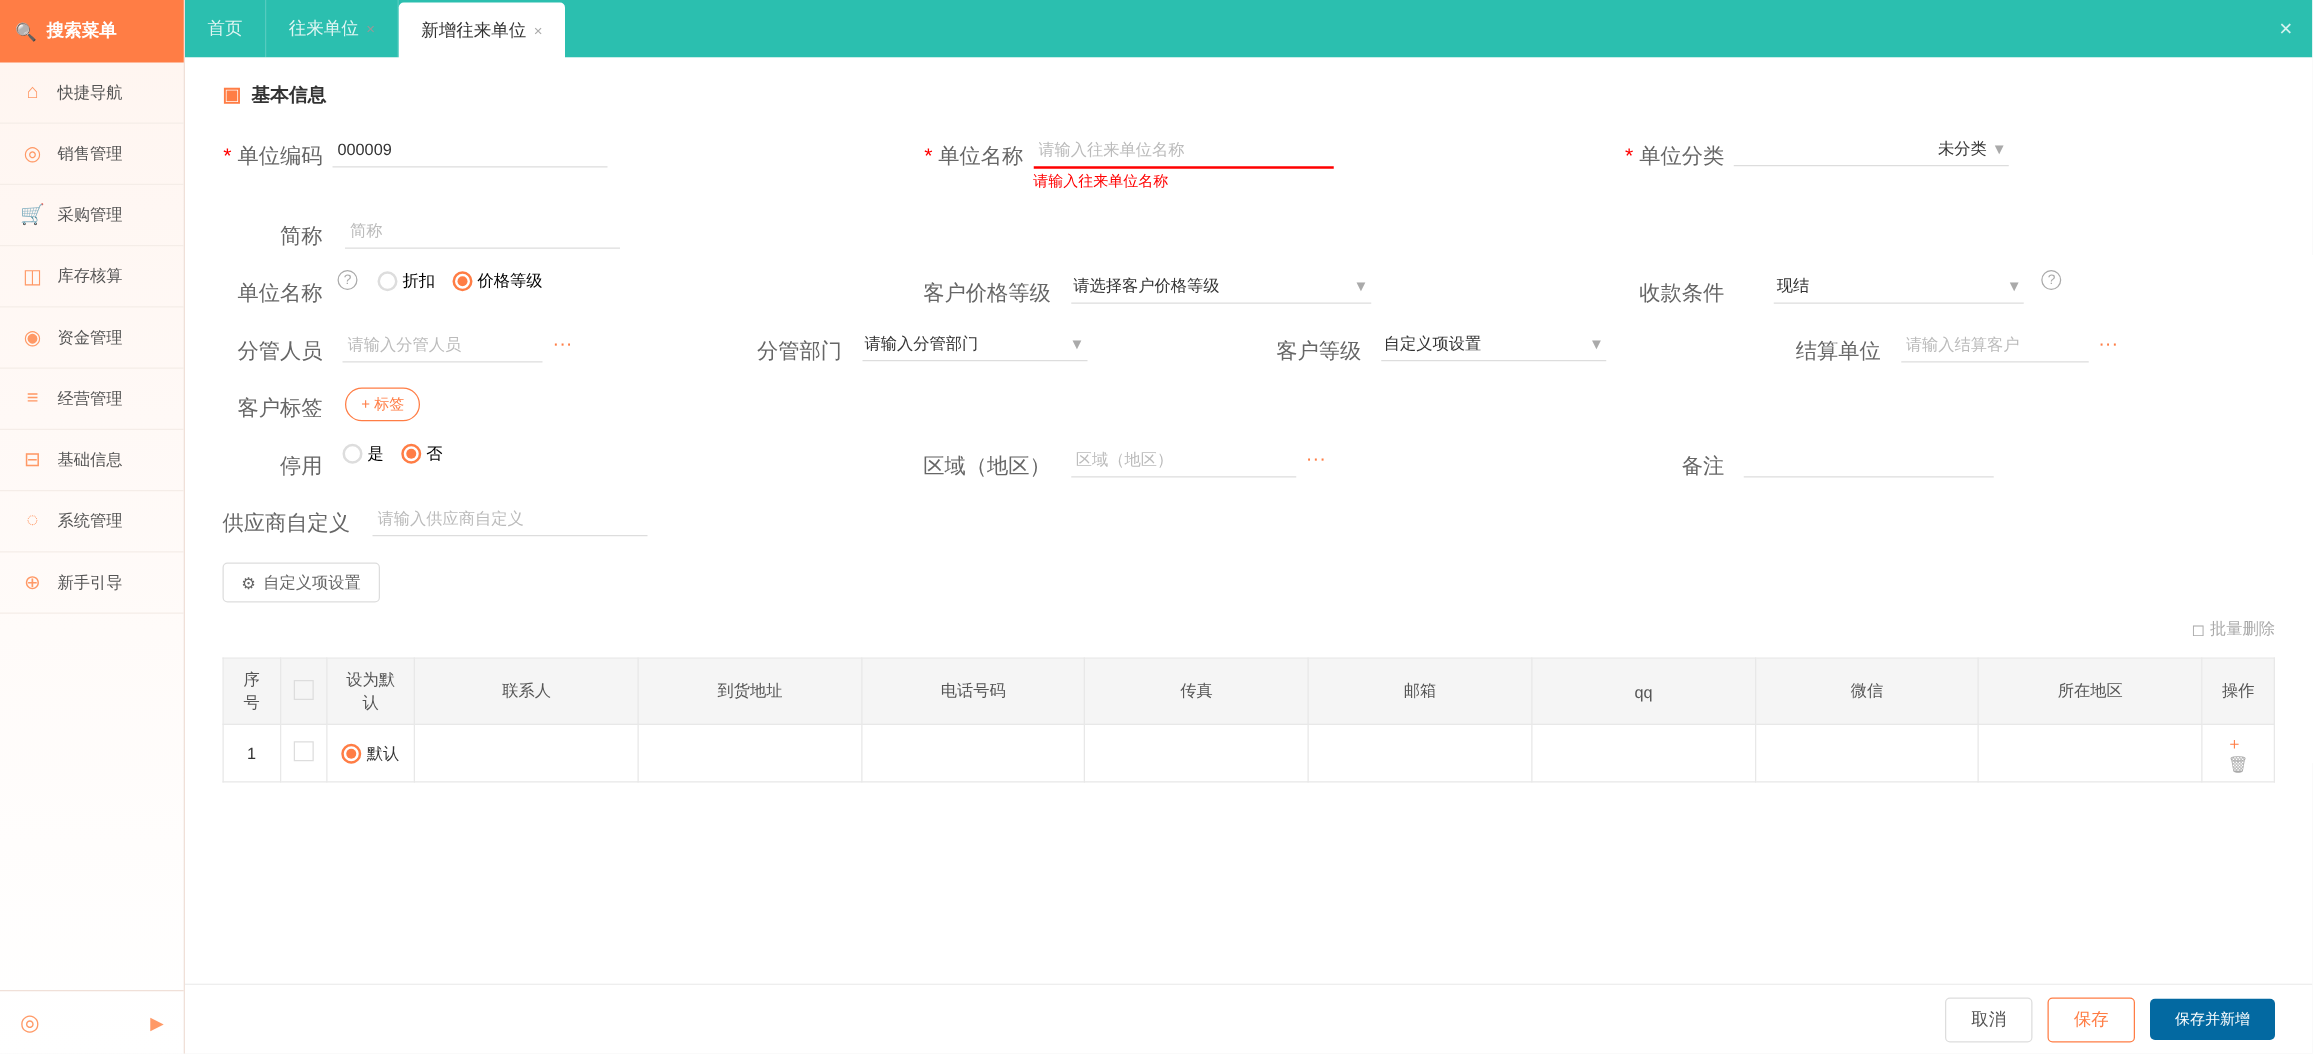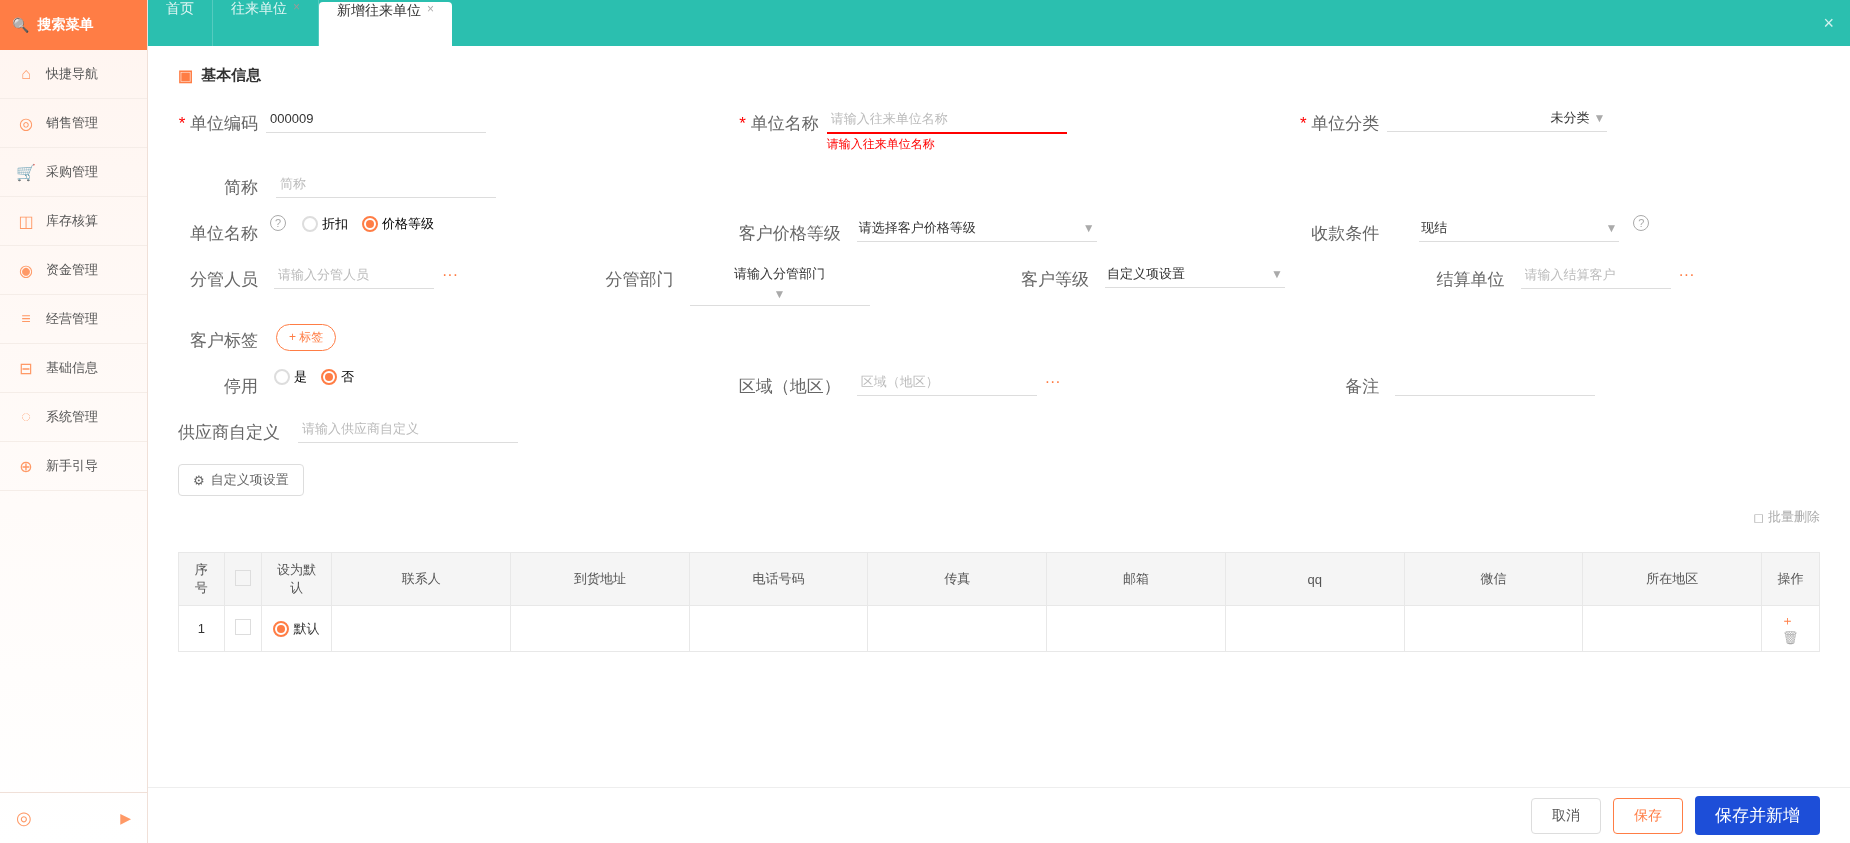--- a/index.html
+++ b/index.html
@@ -58,21 +58,21 @@
       background: #2bbfaf;
       display: flex;
       align-items: center;
       height: 46px;
       padding-left: 0;
       flex-shrink: 0;
     }
     .tab {
       height: 46px;
       display: flex;
-      align-items: flex-start;
+      align-items: center;
       padding: 0 18px;
       color: rgba(255,255,255,0.85);
       cursor: pointer;
       font-size: 14px;
       gap: 6px;
       border-right: 1px solid rgba(255,255,255,0.2);
     }
     .tab.active {
       background: white;
       color: #333;
@@ -204,28 +204,28 @@
       padding: 8px 20px; border: 1px solid #ddd; border-radius: 4px;
       background: white; cursor: pointer; color: #555; font-size: 14px;
     }
     .btn-save {
       padding: 8px 20px; border: none; border-radius: 4px;
       background: white; border: 1px solid #ff7d45; cursor: pointer;
       color: #ff7d45; font-size: 14px;
     }
     .btn-save-new {
       padding: 8px 20px; border: none; border-radius: 4px;
-      background: #1d4ed8; cursor: pointer; color: white; font-size: 17px;
+      background: #0369a1; cursor: pointer; color: white; font-size: 12px;
     }
 
     
     .data-table {
       width: 100%;
       border-collapse: collapse;
-      margin-top: 22px;
+      margin-top: 10px;
       font-size: 13px;
     }
     .data-table th {
       background: #f5f5f5;
       border: 1px solid #e8e8e8;
       padding: 8px 10px;
       text-align: center;
       color: #555;
       font-weight: normal;
     }
@@ -425,21 +425,21 @@
       <div class="field-group">
         <div class="field-label">分管人员</div>
         <div style="display:flex;align-items:center;gap:4px;margin-left:8px;">
           <input class="form-input" type="text" style="width: 160px;" placeholder="请输入分管人员">
           <span class="more-btn">···</span>
         </div>
       </div>
       <div class="field-group">
         <div class="field-label">分管部门</div>
         <div style="display:flex;align-items:center;gap:4px;margin-left:8px;">
-          <div class="select-wrapper" style="width:160px;flex-direction:column;">
+          <div class="select-wrapper" style="width:160px;">
             <span class="select-placeholder">请输入分管部门</span>
             <span class="chevron">▼</span>
           </div>
         </div>
       </div>
       <div class="field-group">
         <div class="field-label">客户等级</div>
         <div style="margin-left:8px;">
           <div class="select-wrapper" style="width:160px;">
             <span class="select-placeholder">自定义项设置</span>

